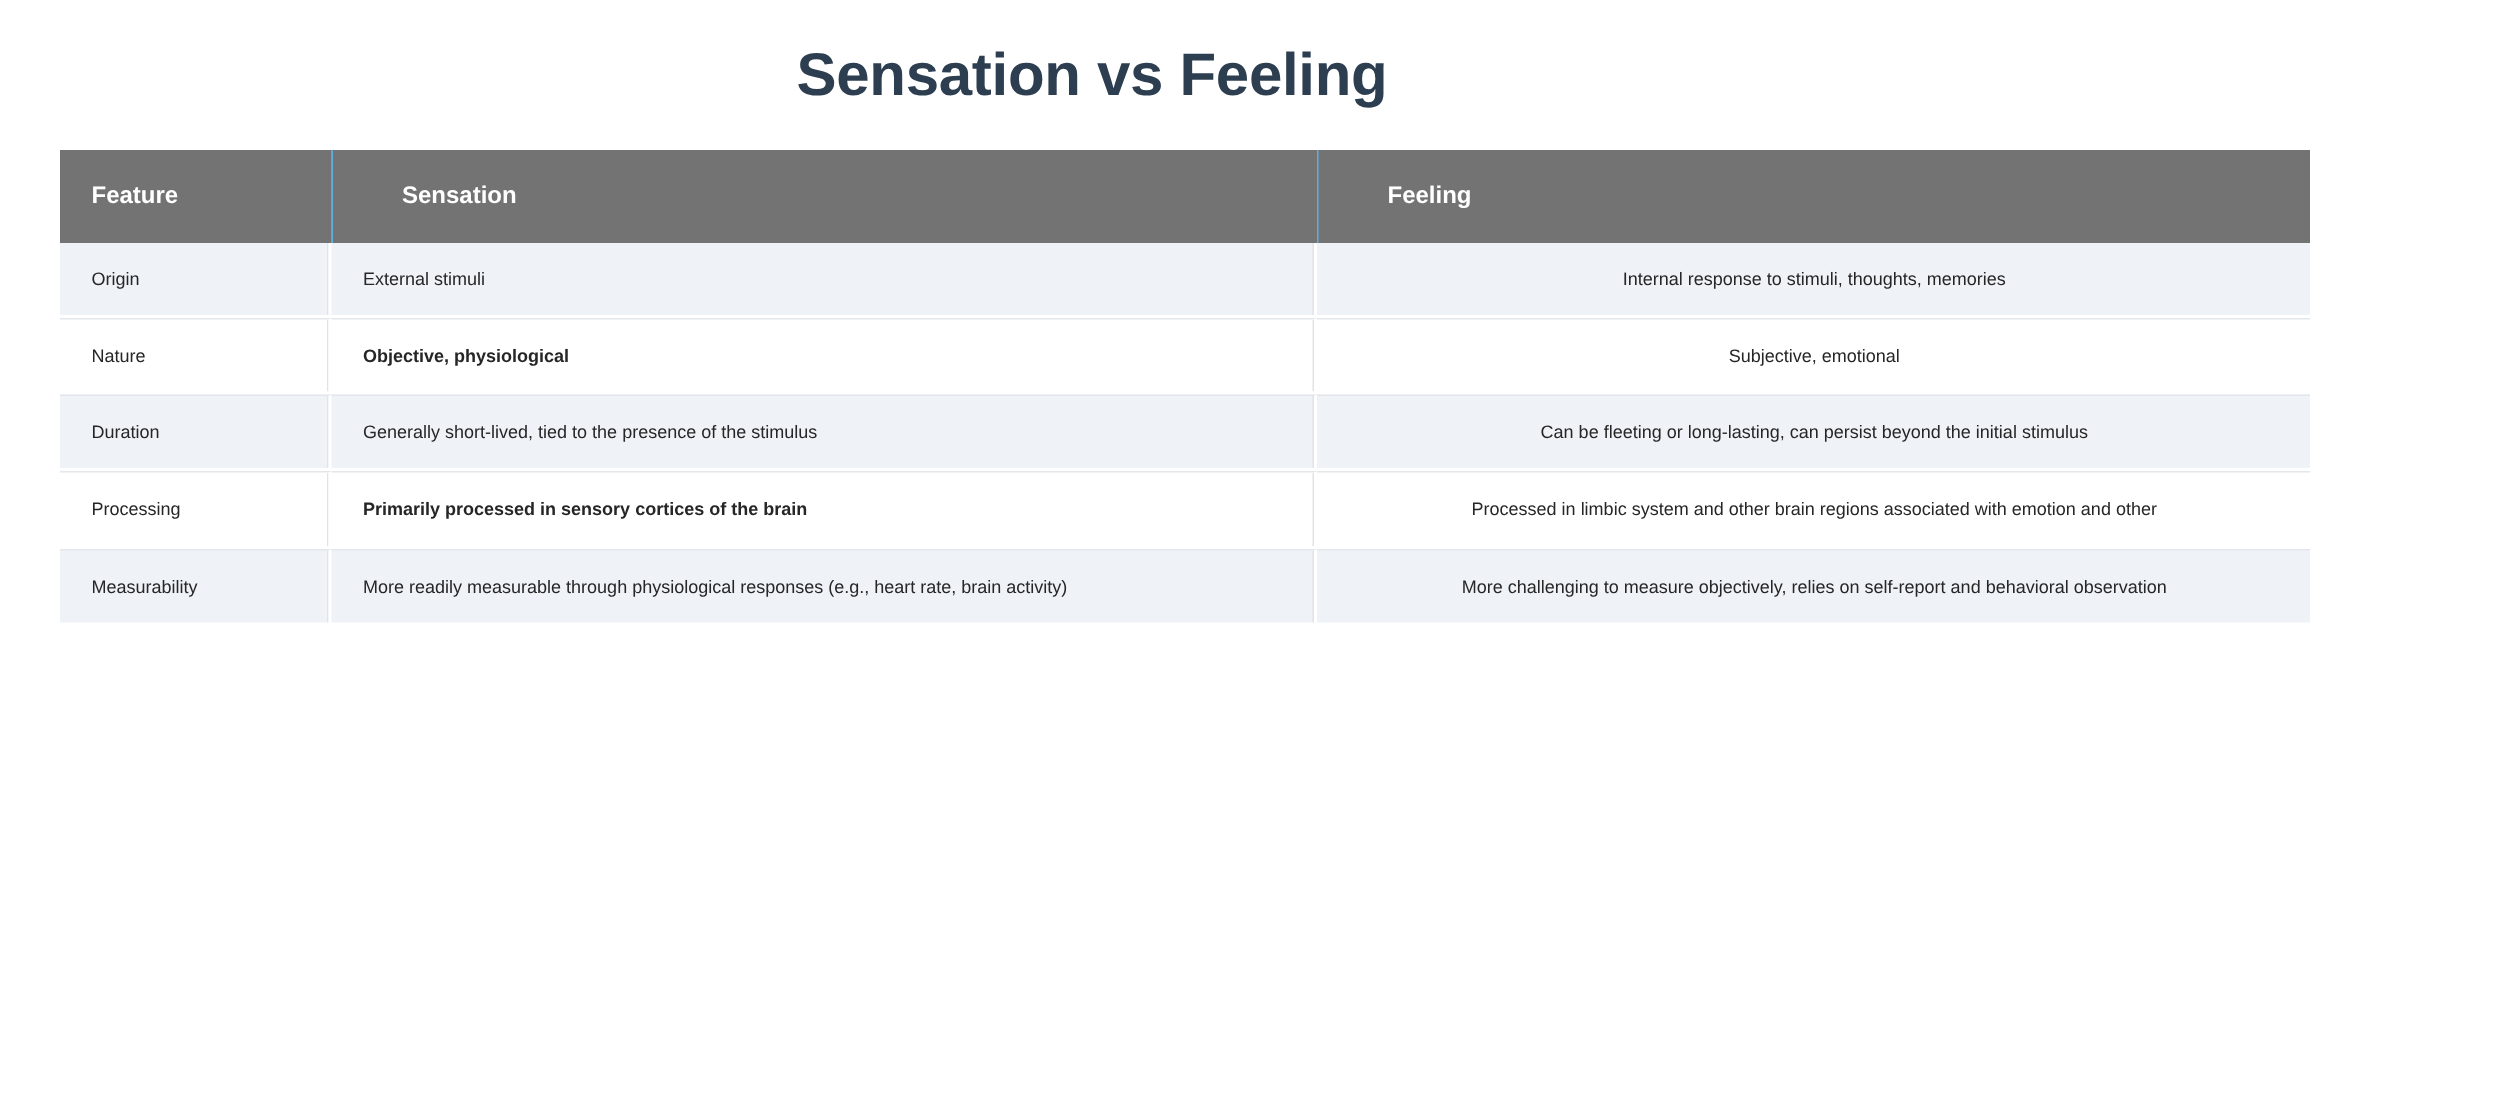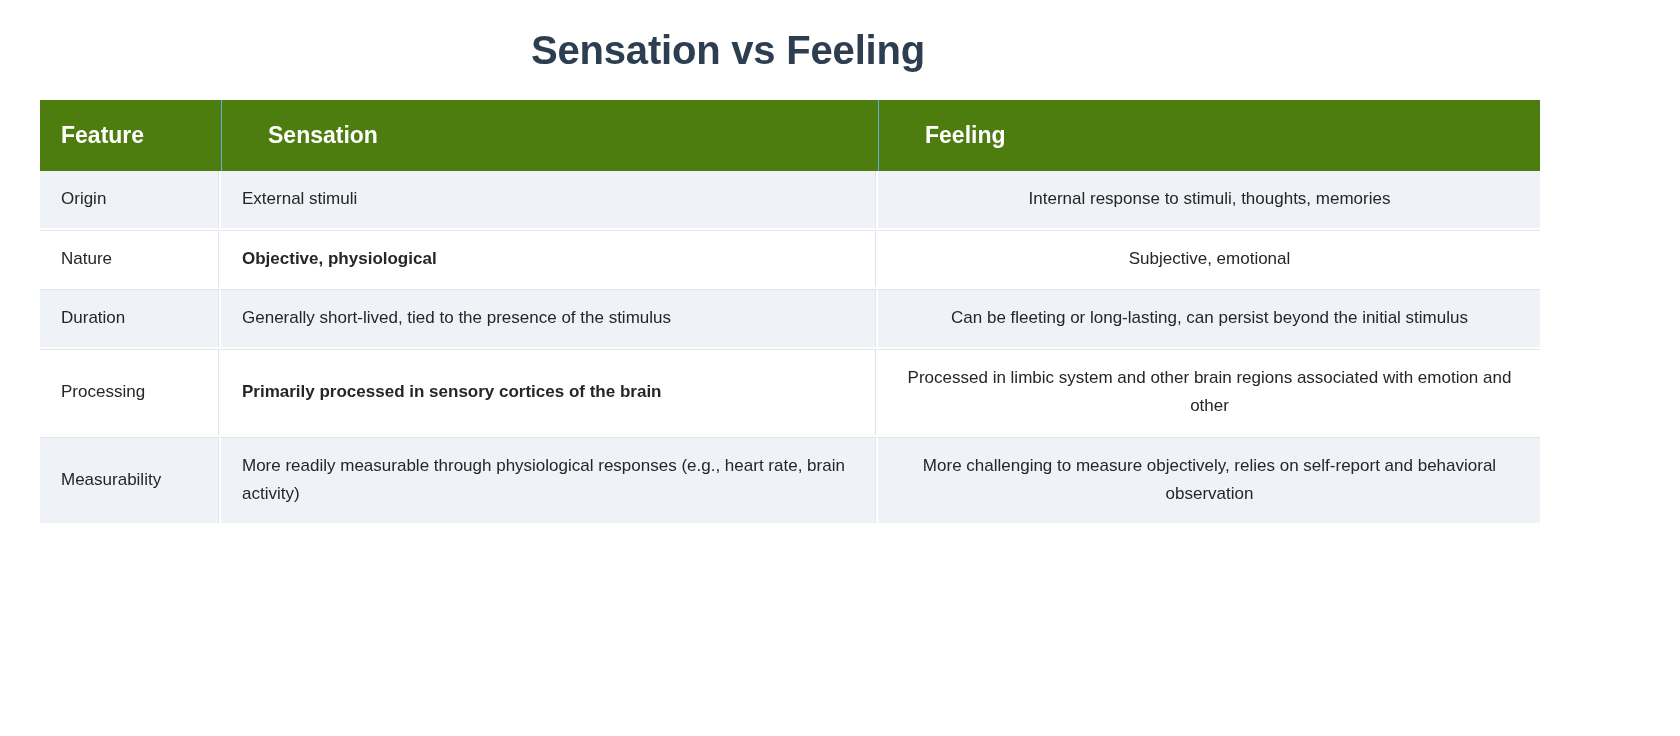--- a/index.html
+++ b/index.html
@@ -46,38 +46,38 @@
     border-spacing: 0;
     table-layout: fixed;
     background: #ffffff;
   }
 
   table.comparison col.col-feature  { width: 181px; }
   table.comparison col.col-sensation{ width: 657px; }
   table.comparison col.col-feeling  { width: 662px; }
 
   thead th {
-    background: #4d7c0f;
+    background: #737373;
     color: #ffffff;
-    font-size: 23px;
+    font-size: 16px;
     font-weight: bold;
     text-align: left;
     padding: 22px 20px 22px 21px;
     border: none;
     vertical-align: middle;
     white-space: nowrap;
   }
   thead th.th-sensation,
   thead th.th-feeling {
     box-shadow: inset 1px 0 0 #5faede;
     padding-left: 47px;
   }
 
   tbody td {
-    font-size: 17px;
+    font-size: 12px;
     line-height: 1.68;
     color: #262626;
     padding: 14px 20px 14px 21px;
     vertical-align: middle;
     border-bottom: 2px solid #ffffff;
     border-right: 2px solid #ffffff;
   }
   tbody td:last-child { border-right: none; text-align: center; }
   tbody tr:last-child td { border-bottom: none; }
 

